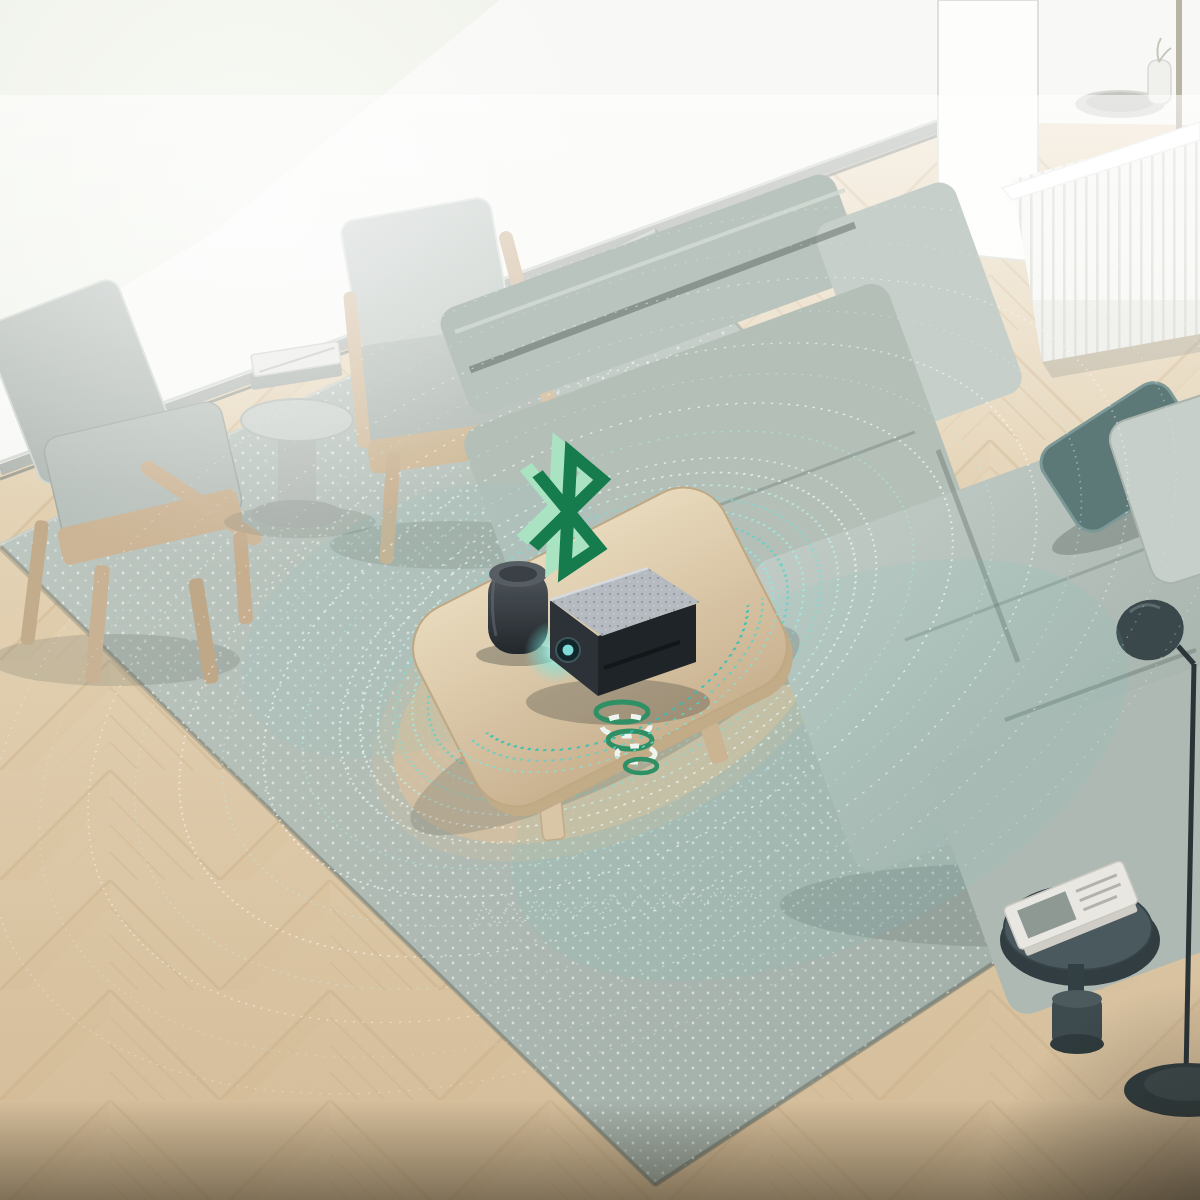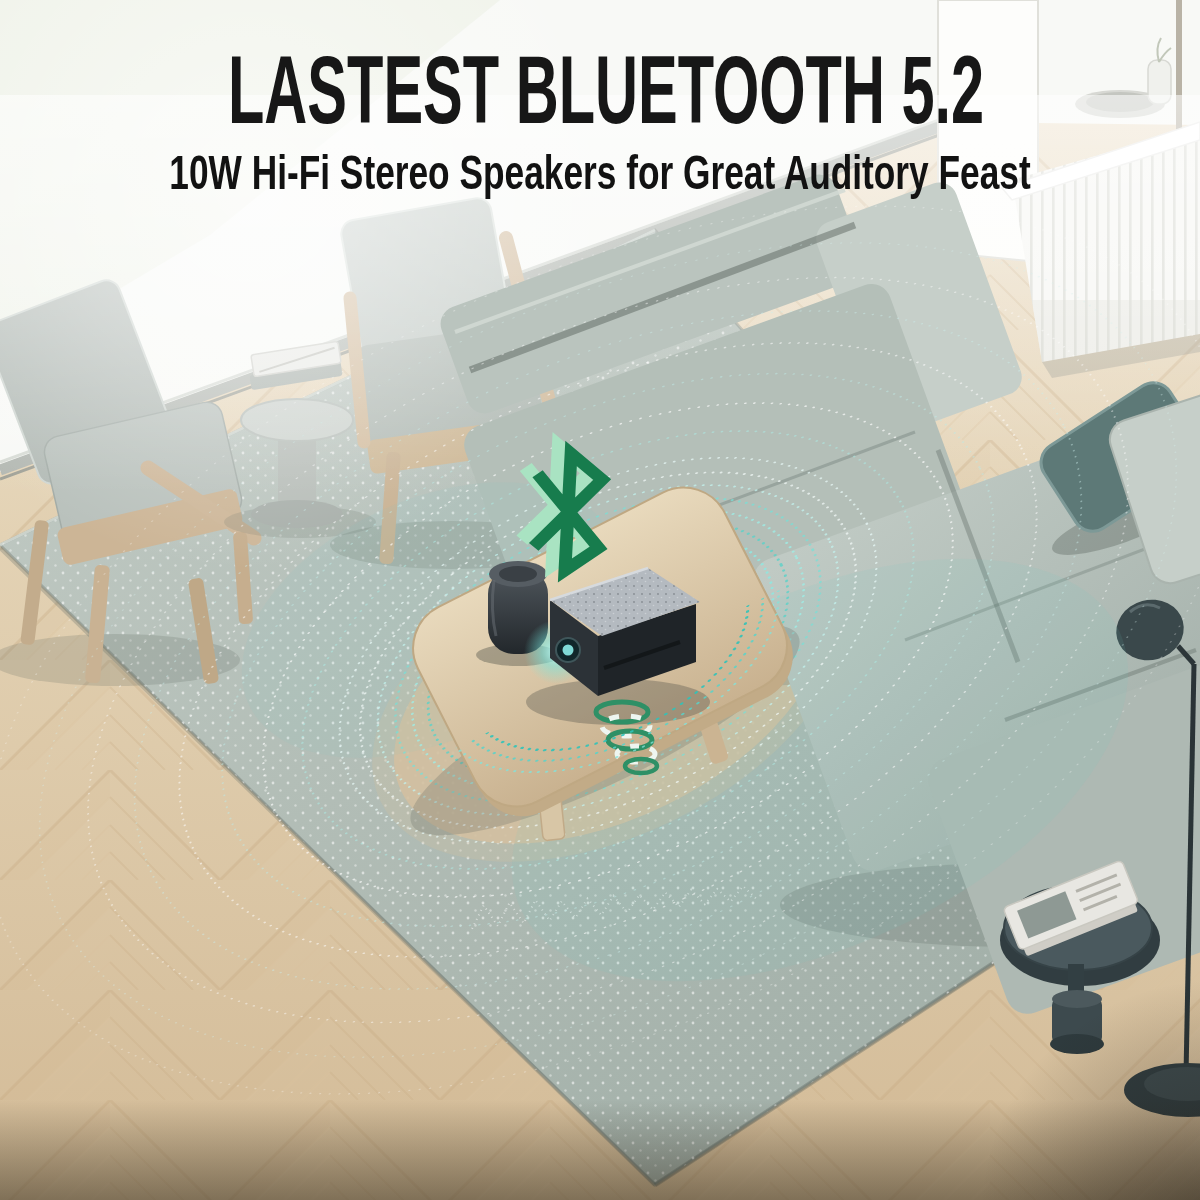--- a/index.html
+++ b/index.html
@@ -289,18 +289,14 @@
 
   <g transform="translate(568,512) rotate(3) scale(1.35,1.22)">
     <path d="M-24 -30 L24 28 L0 48 L0 -48 L24 -28 L-24 30" fill="none" style="stroke:var(--bt-green-side,#a9e3c2)" stroke-width="11" transform="translate(-9,-5)"></path>
     <path d="M-24 -30 L24 28 L0 48 L0 -48 L24 -28 L-24 30" fill="none" style="stroke:var(--bt-green-front,#177c4d)" stroke-width="9.5"></path>
   </g>
 
   <rect x="0" y="1100" width="1200" height="100" fill="url(#vigG)"></rect>
   <circle cx="1215" cy="1215" r="235" fill="url(#cornG)"></circle>
 </svg>
 
-  <div class="copy">
-    <h1 class="title">LASTEST BLUETOOTH 5.2</h1>
-    <p class="subtitle">10W Hi-Fi Stereo Speakers for Great Auditory Feast</p>
-  </div>
 
 </div>
 
 </body></html>

